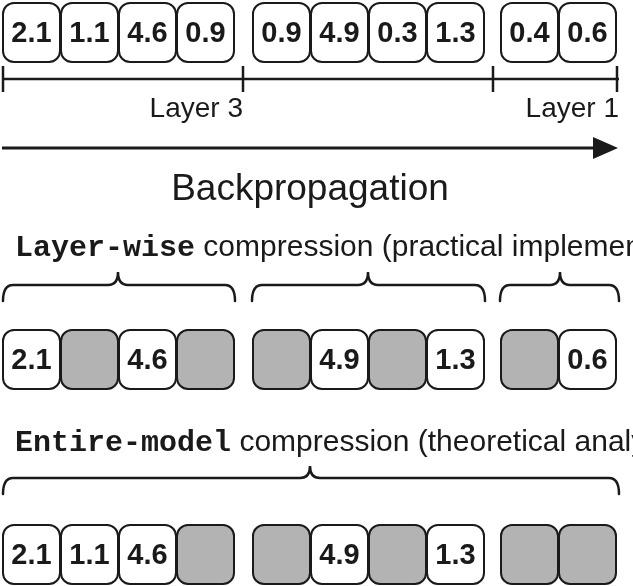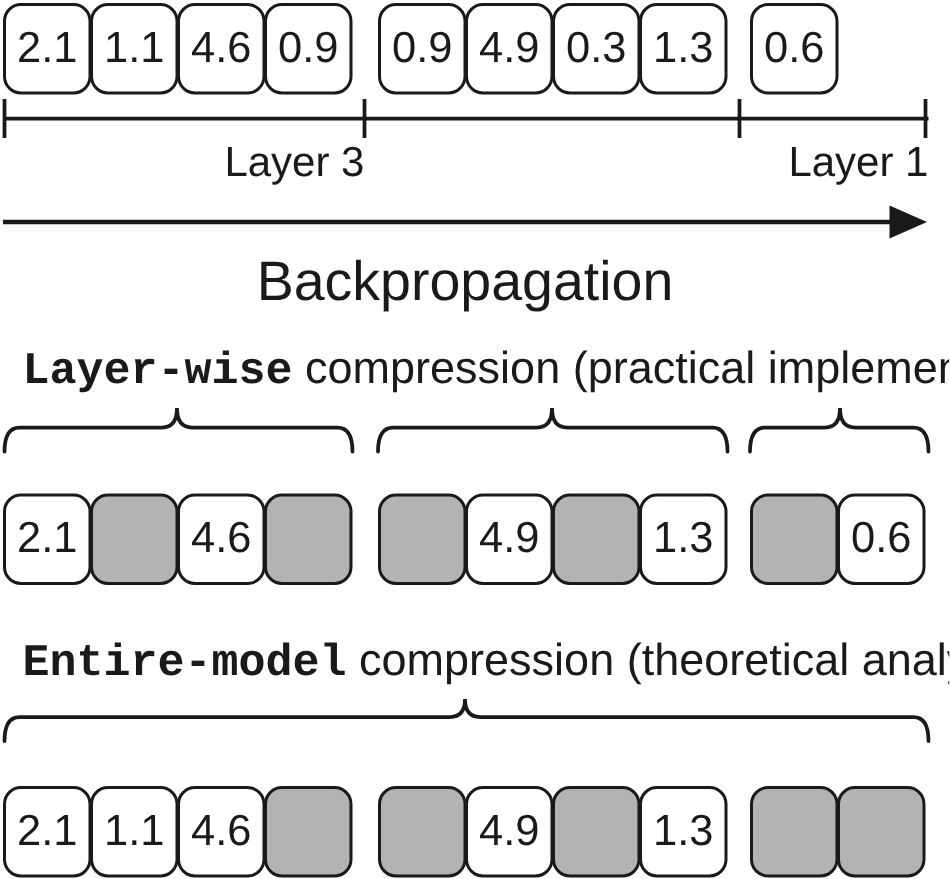--- a/index.html
+++ b/index.html
@@ -1,20 +1,20 @@
 <!DOCTYPE html>
 <html><head>
 <meta charset="utf-8">
 <style>
   html,body{margin:0;padding:0;background:#fff;}
   .canvas{
     position:relative;width:633px;height:586px;background:#ffffff;overflow:hidden;
     font-family:"Liberation Sans", sans-serif;color:var(--ink,#1a1a1a);
   }
-  .row{position:absolute;left:2px;display:flex;align-items:flex-start;}
+  .row{position:absolute;left:2px;display:flex;align-items:flex-start;font-weight:bold;}
   .cell-group{display:flex;}
   .cell-group + .cell-group.gap-a{margin-left:17px;}
   .cell-group + .cell-group.gap-b{margin-left:15px;}
   .cell{
     width:59px;height:61px;box-sizing:border-box;flex:0 0 auto;
     border:2.5px solid var(--ink,#1a1a1a);border-radius:12px;background:var(--cellfill,#fff);
     display:flex;align-items:center;justify-content:center;
     font-size:29px;line-height:1;color:var(--ink,#1a1a1a);
   }
   .cell + .cell{margin-left:-1px;}
@@ -53,20 +53,21 @@
         <div class="cell">4.6</div>
         <div class="cell">0.9</div>
       </div>
       <div class="cell-group gap-a">
         <div class="cell">0.9</div>
         <div class="cell">4.9</div>
         <div class="cell">0.3</div>
         <div class="cell">1.3</div>
       </div>
       <div class="cell-group gap-b">
+        <div class="cell">0.4</div>
         <div class="cell">0.6</div>
       </div>
     </div>
 
   <svg class="svg-layer" style="top:65px" width="633" height="28" viewBox="0 0 633 28">
     <line class="stroke" x1="2" y1="14" x2="619" y2="14" stroke-width="2.5"></line>
     <line class="stroke" x1="3" y1="1" x2="3" y2="27" stroke-width="2.5"></line>
     <line class="stroke" x1="243" y1="1" x2="243" y2="27" stroke-width="2.5"></line>
     <line class="stroke" x1="493" y1="1" x2="493" y2="27" stroke-width="2.5"></line>
     <line class="stroke" x1="617" y1="1" x2="617" y2="27" stroke-width="2.5"></line>

